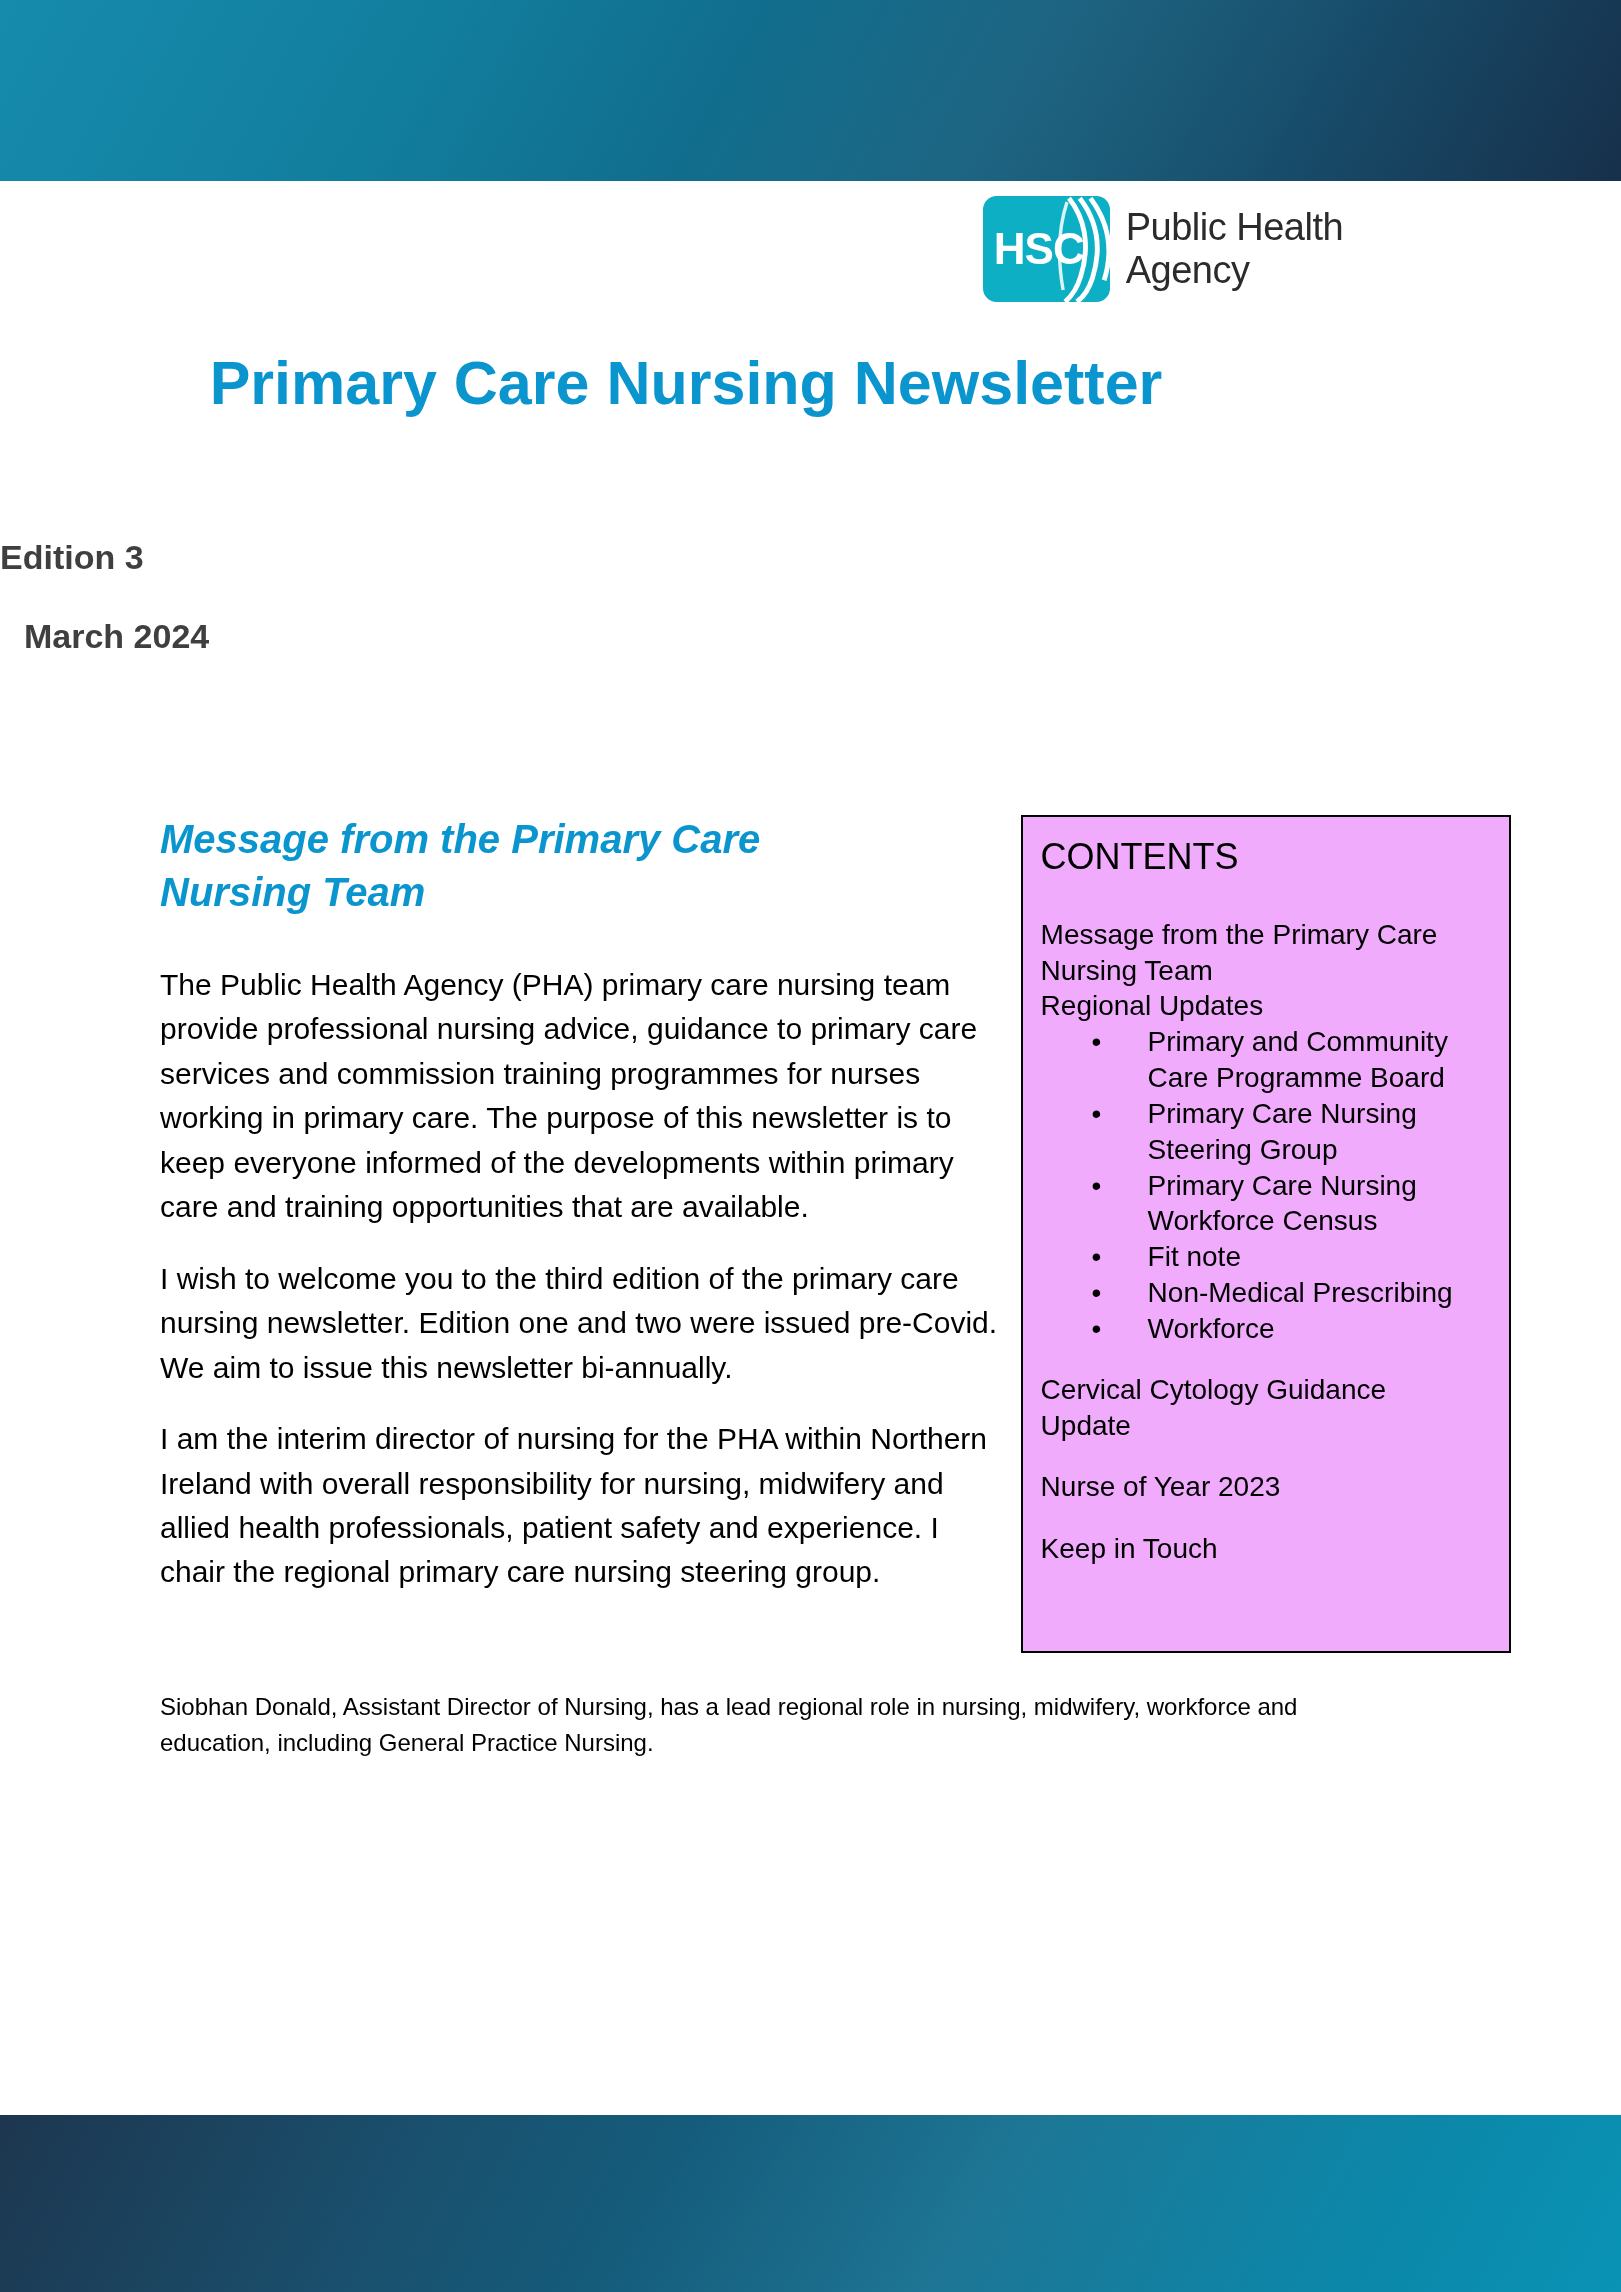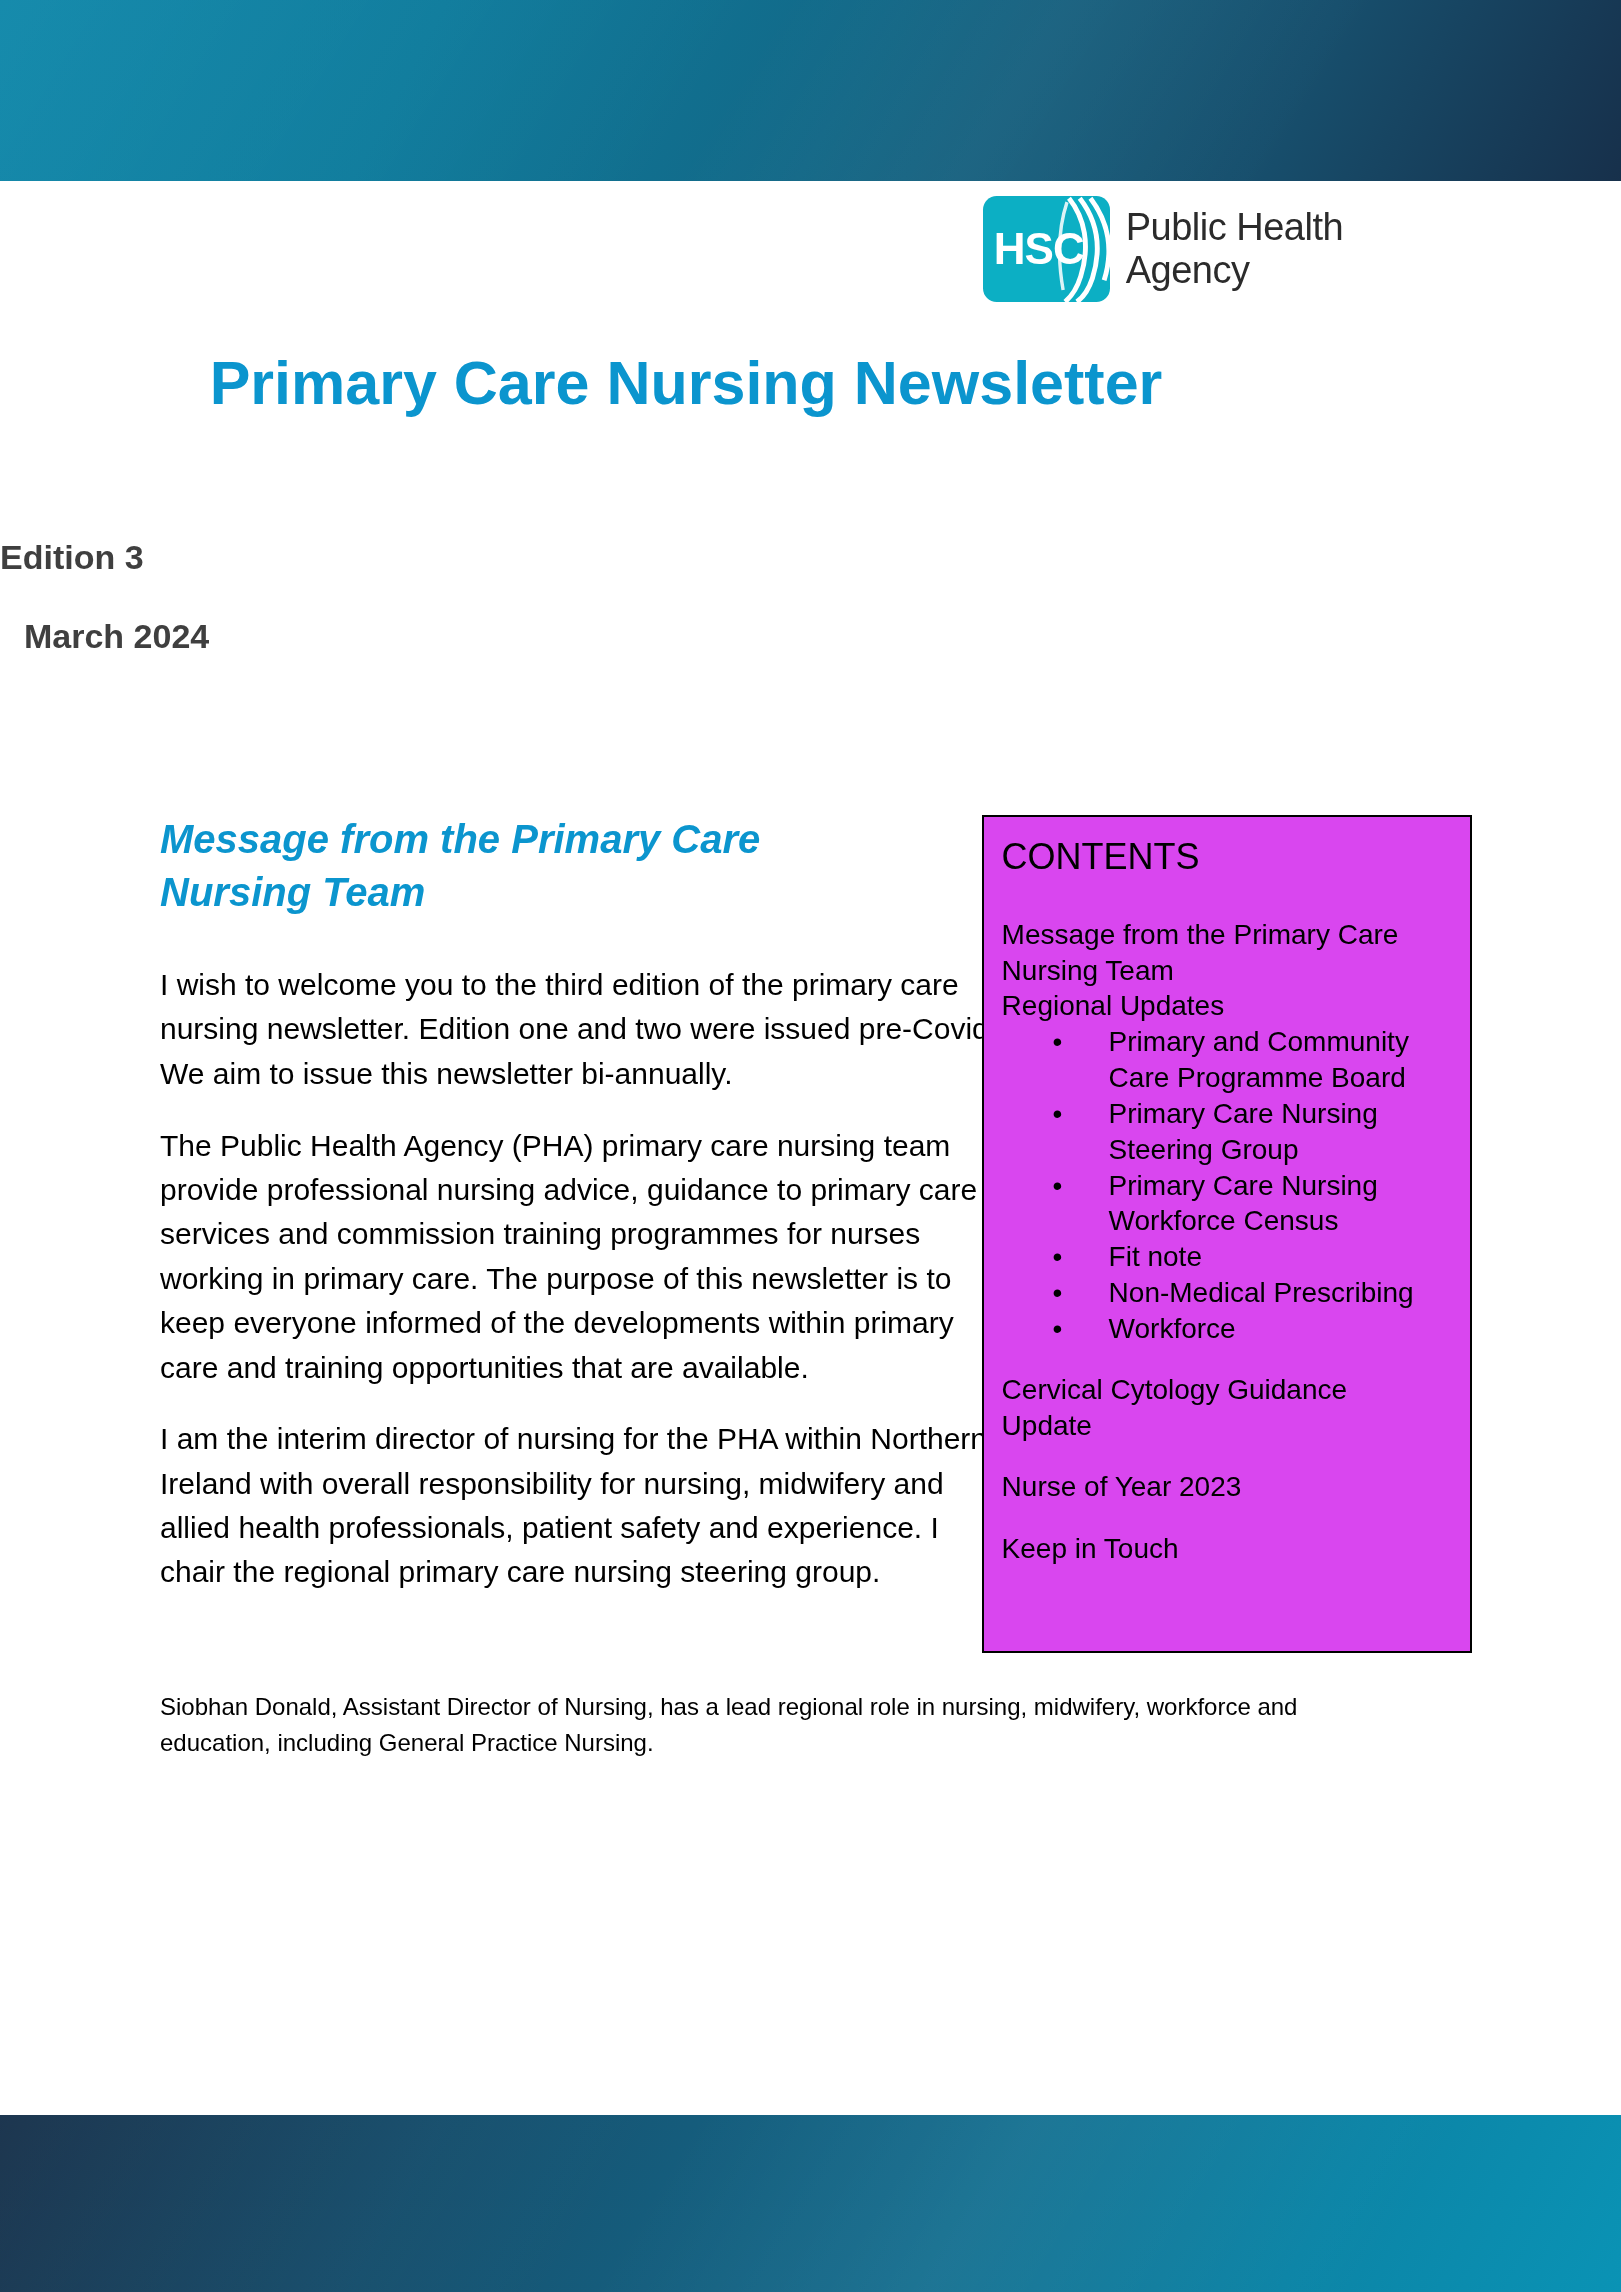--- a/index.html
+++ b/index.html
@@ -134,24 +134,24 @@
     color: #000000;
     font-family: "Liberation Sans", sans-serif;
     font-size: 24px;
     line-height: 1.48;
   }
   .full-para p { margin: 0; }
 
   
   .contents-box {
     position: absolute;
-    left: 982px; top: 815px;
+    left: 1021px; top: 815px;
     width: 490px; height: 838px;
     box-sizing: border-box;
-    background: #d946ef;
+    background: #f0abfc;
     border: 2.9px solid #000000;
     padding: 17.6px 13.7px 0 17.6px;
     font-family: "Liberation Sans", sans-serif;
     color: #000000;
   }
   .contents-title {
     font-size: 36px;
     line-height: 1.2;
     margin-bottom: 39px;
   }
@@ -203,22 +203,22 @@
 <div class="doc-title">Primary Care Nursing Newsletter</div>
 <div class="edition-line l1">Edition 3</div>
 <div class="edition-line l2">March 2024</div>
 
 <div class="section-heading">
   <span>Message from the Primary Care</span>
   <br><span>Nursing Team</span>
 </div>
 
 <div class="body-col">
+  <p>The Public Health Agency (PHA) primary care nursing team provide professional nursing advice, guidance to primary care services and commission training programmes for nurses working in primary care. The purpose of this newsletter is to keep everyone informed of the developments within primary care and training opportunities that are available.</p>
   <p>I wish to welcome you to the third edition of the primary care nursing newsletter. Edition one and two were issued pre-Covid. We aim to issue this newsletter bi-annually.</p>
-  <p>The Public Health Agency (PHA) primary care nursing team provide professional nursing advice, guidance to primary care services and commission training programmes for nurses working in primary care. The purpose of this newsletter is to keep everyone informed of the developments within primary care and training opportunities that are available.</p>
   <p>I am the interim director of nursing for the PHA within Northern Ireland with overall responsibility for nursing, midwifery and allied health professionals, patient safety and experience. I chair the regional primary care nursing steering group.</p>
 </div>
 
 <div class="full-para">
   <p>Siobhan Donald, Assistant Director of Nursing, has a lead regional role in nursing, midwifery, workforce and education, including General Practice Nursing.</p>
 </div>
 
 <div class="contents-box">
   <div class="contents-title">CONTENTS</div>
 

